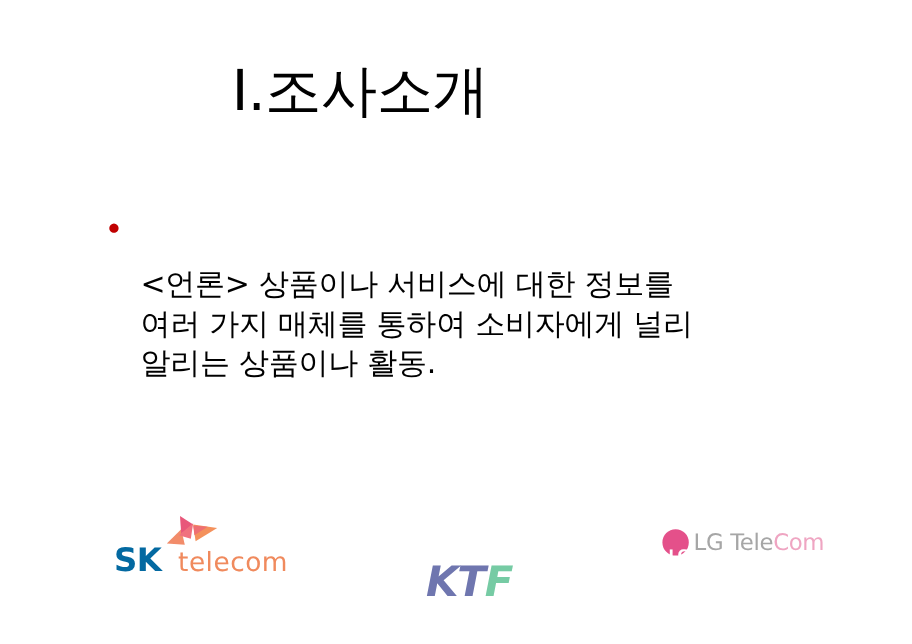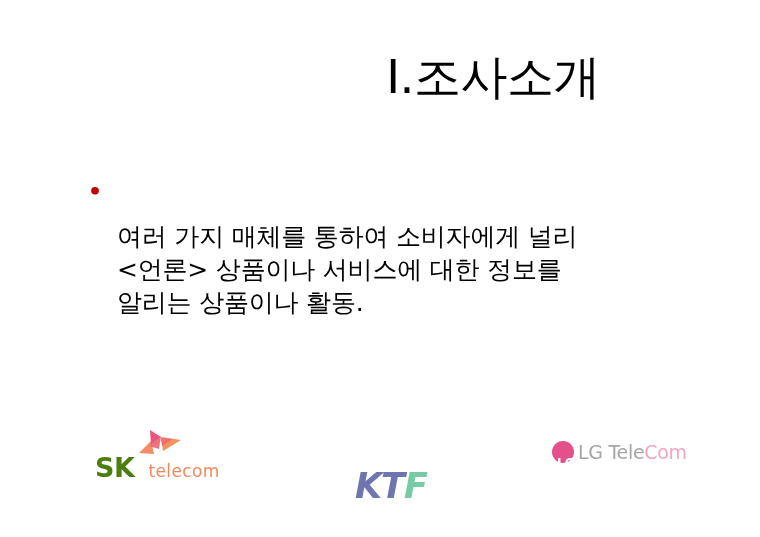--- a/index.html
+++ b/index.html
@@ -20,21 +20,21 @@
     height: 537px;
     background: #ffffff;
   }
 
   
   .slide-title {
     position: absolute;
     left: 0;
     top: 48px;
     width: 600px;
-    text-align: right;
+    text-align: center;
     font-family: "DejaVu Sans", "Liberation Sans", sans-serif;
     font-size: 47px;
     line-height: 58px;
     letter-spacing: -0.5px;
     color: #000000;
     font-weight: 400;
     white-space: nowrap;
   }
 
   
@@ -106,25 +106,25 @@
   .sk-wordmark {
     position: absolute;
     left: 0;
     top: 28px;
     white-space: nowrap;
     font-family: "DejaVu Sans", "Liberation Sans", sans-serif;
   }
   .sk-sk {
     font-size: 27px;
     font-weight: 700;
-    color: #4d7c0f;
+    color: #0369a1;
     letter-spacing: -0.5px;
   }
   .sk-telecom {
-    font-size: 17px;
+    font-size: 22px;
     font-weight: 400;
     color: #F08A5D;
     letter-spacing: 0.4px;
     margin-left: 14px;
   }
 
   
   .logo-ktf { left: 355px; top: 10px; width: 110px; }
   .ktf-word {
     font-family: "DejaVu Sans", "Liberation Sans", sans-serif;
@@ -183,22 +183,22 @@
 
   <div class="slide-title">Ⅰ.조사소개</div>
 
   <div class="body-block">
 
     <div class="bullet-line">
       <span class="bullet-dot">•</span>
     </div>
 
     <div class="para">
+      <span class="para-line">&lt;언론&gt; 상품이나 서비스에 대한 정보를</span>
       <span class="para-line">여러 가지 매체를 통하여 소비자에게 널리</span>
-      <span class="para-line">&lt;언론&gt; 상품이나 서비스에 대한 정보를</span>
       <span class="para-line">알리는 상품이나 활동.</span>
     </div>
 
   </div>
 
   <div class="logo-strip">
 
     <div class="logo logo-sk">
       <svg class="sk-mark" viewBox="0 0 46 30">
         <path d="M2 26 L14 14 L17 27 Z" fill="#F28C6A"></path>

